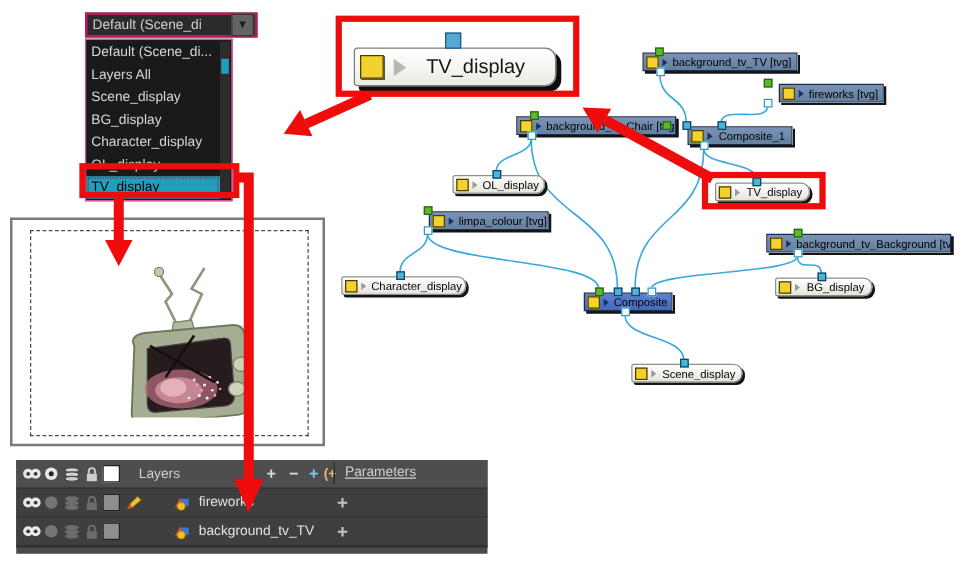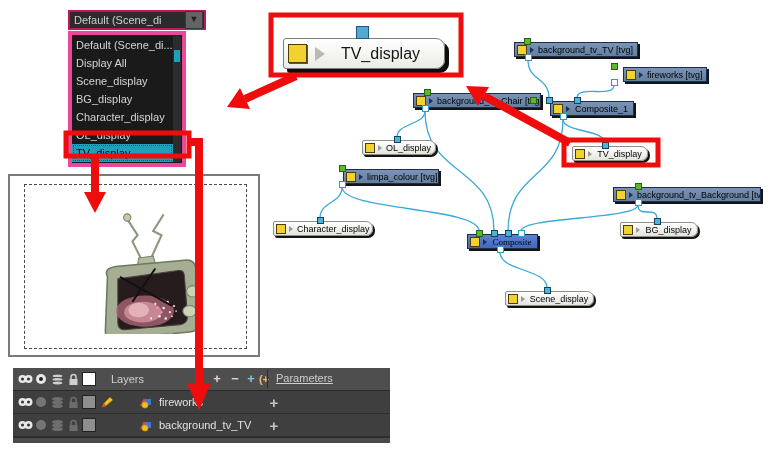--- a/index.html
+++ b/index.html
@@ -5,21 +5,21 @@
   html,body{margin:0;padding:0;background:#fff;font-family:"Liberation Sans",sans-serif;}
   .canvas{position:relative;width:771px;height:470px;background:#fff;overflow:hidden;}
 
   
   #edges{position:absolute;left:0;top:0;width:771px;height:470px;z-index:1;pointer-events:none;}
   .edge{fill:none;stroke:#3aa8d8;stroke-width:1.3px;}
   #network{position:absolute;left:0;top:0;width:771px;height:470px;z-index:2;}
   .node{position:absolute;height:15px;display:flex;align-items:center;font-size:9px;color:#000;
         border:1px solid #1c2c4e;box-shadow:2px 2px 0 rgba(0,0,0,.92);padding-left:2px;box-sizing:border-box;white-space:nowrap;}
   .node.element, .node.composite{background:linear-gradient(#7b93b6,#62809f);margin-left:48px;}
-  .node.composite-selected{background:linear-gradient(#5c82d2,#4568ba);font-family:Liberation Serif, serif;}
+  .node.composite-selected{background:linear-gradient(#5c82d2,#4568ba);}
   .node.display{background:linear-gradient(#ffffff,#e5e5de);border:1px solid #8f8f88;border-radius:2px 7px 7px 2px;}
   .nsq{width:8px;height:8px;background:#f2d22e;border:1px solid #4e3c00;margin-right:3px;flex:0 0 auto;}
   .ntri{width:0;height:0;border-left:4px solid #17305e;border-top:3px solid transparent;border-bottom:3px solid transparent;margin-right:4px;flex:0 0 auto;}
   .node.display .ntri{border-left-color:#9a9a94;}
   .nlabel{flex:1;text-align:center;padding-right:4px;overflow:hidden;}
   .port{position:absolute;width:7px;height:7px;box-sizing:border-box;z-index:3;}
   .port.green{background:#5cb82c;border:1px solid #27660e;}
   .port.cyan{background:#4ab4dc;border:1px solid #16425e;}
   .port.hollow{background:#fff;border:1px solid #2f9cc8;}
 
@@ -31,21 +31,21 @@
   .zoom-node .btri{width:0;height:0;border-left:10px solid #b9b9b2;border-top:7px solid transparent;border-bottom:7px solid transparent;margin-left:8px;}
   .zoom-node .blabel{flex:1;text-align:center;font-size:16px;color:#151515;padding-right:8px;}
   .zoom-port{position:absolute;left:356px;top:26px;width:13px;height:13px;background:#54a8d2;border:1px solid #1c5a82;box-sizing:border-box;z-index:5;}
 
   
   .combo{position:absolute;left:68px;top:10px;width:138px;height:20px;background:#2b2b2b;border:2px solid #be185d;
          display:flex;align-items:center;z-index:30;box-sizing:border-box;}
   .combo .cval{flex:1;color:#cfcfcf;font-size:11px;padding-left:4px;white-space:nowrap;overflow:hidden;}
   .combo .carrow{width:16px;height:16px;margin-right:1px;background:#646464;border:1px solid #3a3a3a;color:#1d1d1d;
                  font-size:9px;line-height:15px;text-align:center;}
-  .dd-list{position:absolute;left:68px;top:31px;width:118px;background:#1a1a1a;border:4px solid #ec4899;z-index:30;box-sizing:border-box;padding:1px 0;}
+  .dd-list{position:absolute;left:68px;top:31px;width:118px;background:#1a1a1a;border:1px solid #ec4899;z-index:30;box-sizing:border-box;padding:1px 0;}
   .dd-item{height:18px;line-height:18px;font-size:11px;color:#d6d6d6;padding-left:4px;margin-right:9px;white-space:nowrap;overflow:hidden;}
   .dd-item.hl{background:#1f9fba;color:#000;outline:1px dotted #7a3030;outline-offset:-2px;}
   .dd-scroll{position:absolute;right:1px;top:1px;width:8px;bottom:1px;background:#2c2c2c;}
   .dd-thumb{position:absolute;left:1px;top:14px;width:6px;height:12px;background:#1f9fba;}
 
   
   .camview{position:absolute;left:8px;top:174px;width:252px;height:183px;background:#fff;border:2px solid #7a7a7a;z-index:5;box-sizing:border-box;}
   .camframe{position:absolute;left:14px;top:8px;width:221px;height:163px;border:1px dashed #4a4a4a;}
 
   
@@ -185,21 +185,21 @@
 
   <div class="combo">
     <span class="cval">Default (Scene_di</span>
     <span class="carrow">▼</span>
   </div>
   <div class="dd-list" id="dd-list">
     <span class="dd-scroll">
         <span class="dd-thumb"></span>
       </span>
   <div class="dd-item">Default (Scene_di...</div>
-      <div class="dd-item">Display All</div>
+      <div class="dd-item">Layers All</div>
       <div class="dd-item">Scene_display</div>
       <div class="dd-item">BG_display</div>
       <div class="dd-item">Character_display</div>
       <div class="dd-item">OL_display</div>
       <div class="dd-item hl">TV_display</div>
     </div>
 
   <div class="camview">
     <div class="camframe"></div>
     <svg width="135" height="130" viewBox="0 0 125 125" style="position:absolute;left:70px;top:28px;">

